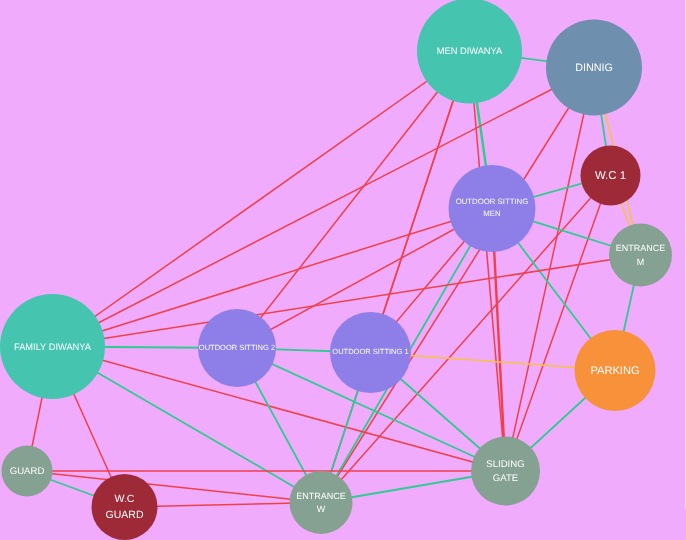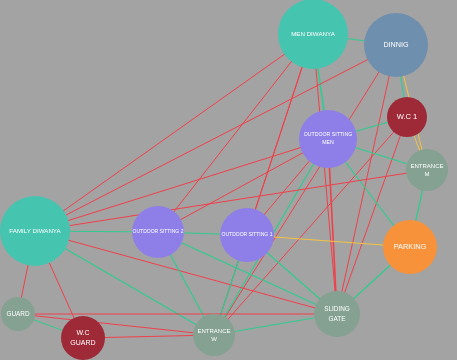--- a/index.html
+++ b/index.html
@@ -7,21 +7,21 @@
     padding: 0;
     background: #ffffff;
   }
   body {
     font-family: "Liberation Sans", sans-serif;
   }
   #graph-canvas {
     position: relative;
     width: 457px;
     height: 360px;
-    background: #a3a3a3;
+    background: #f0abfc;
     overflow: hidden;
   }
   #graph-svg {
     position: absolute;
     left: 0;
     top: 0;
     width: 457px;
     height: 360px;
   }
   .node-label {

